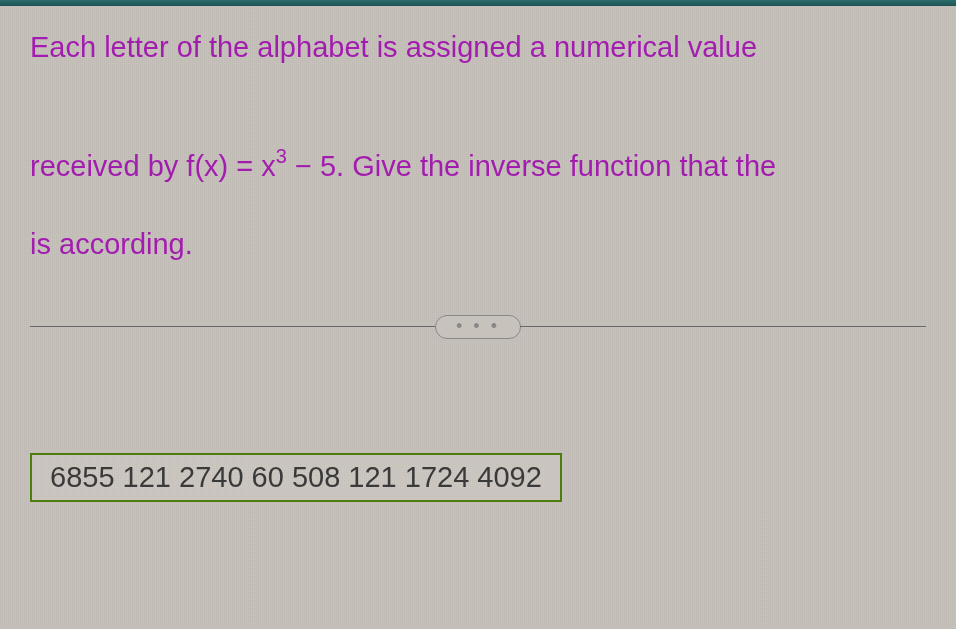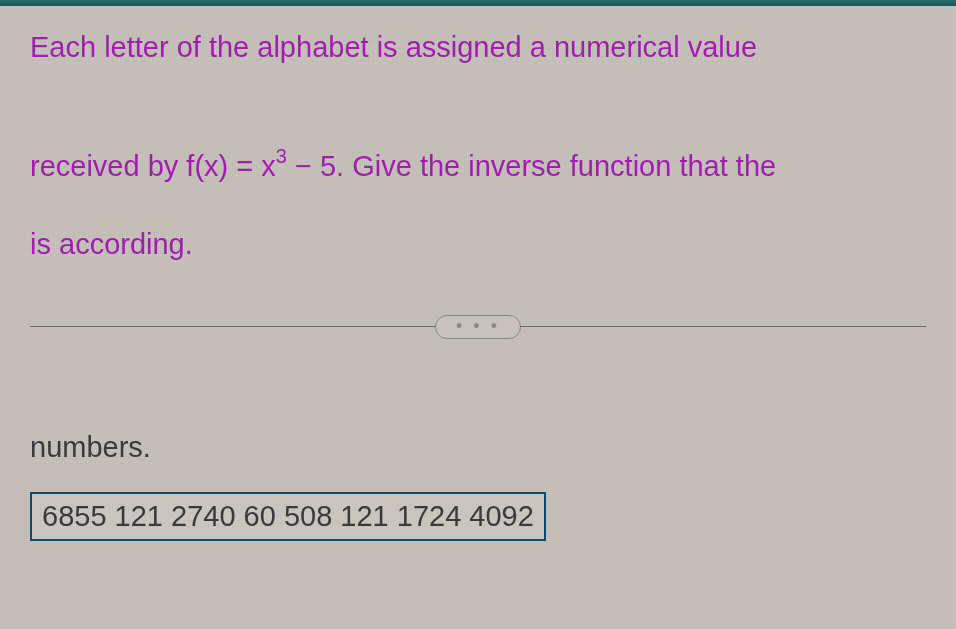--- a/index.html
+++ b/index.html
@@ -60,22 +60,22 @@
       height: 24px;
     }
     .instruction {
       font-size: 29px;
       line-height: 1.35;
       color: #3a3a3a;
       margin-bottom: 25px;
     }
     .answer-box {
       display: inline-block;
-      border: 2px solid #0c4a6e;
-      padding: 6px 10px;
+      border: 2px solid #4d7c0f;
+      padding: 6px 18px;
       font-size: 29px;
       color: #3a3a3a;
       background: rgba(255,255,255,0.1);
       white-space: nowrap;
     }
   </style>
 </head>
 <body>
 
 
@@ -94,21 +94,20 @@
 <div class="divider-container">
   <div class="divider-line"></div>
   <div class="divider-pill">
     <span>•  •  •</span>
   </div>
   <div class="divider-line"></div>
 </div>
 
 <div class="instruction">
   <br>
-  <span>numbers.</span>
 </div>
 
 <div class="answer-box">
   <span>6855 121 2740 60 508 121 1724 4092</span>
 </div>
 
 
 
 
 </body></html>

